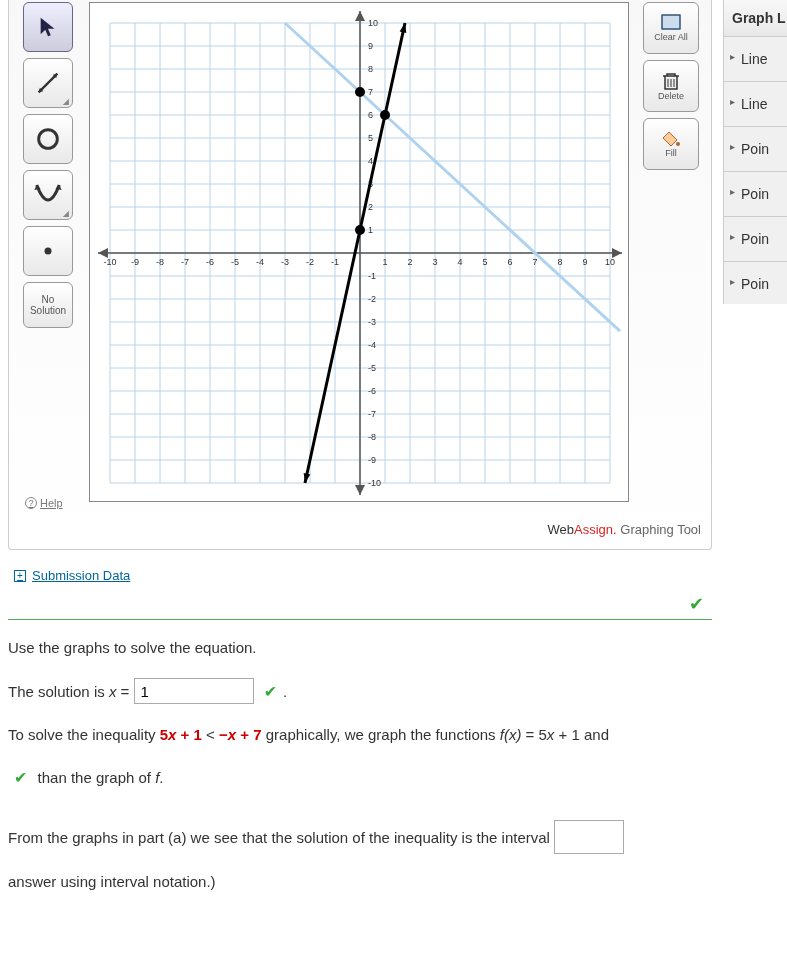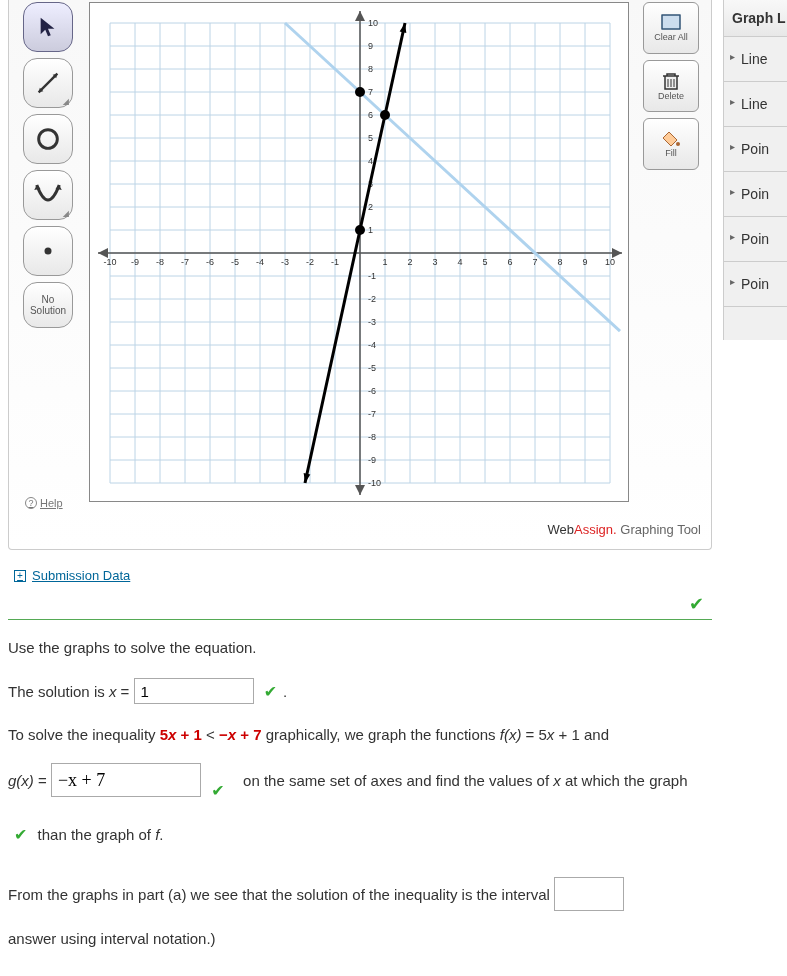--- a/index.html
+++ b/index.html
@@ -28,21 +28,21 @@
     position: absolute;
     left: 14px;
     top: 2px;
     width: 56px;
   }
   .tool-btn {
     width: 50px;
     height: 50px;
     margin-bottom: 6px;
     border: 1px solid #999;
-    border-radius: 14px;
+    border-radius: 6px;
     background: linear-gradient(#fff, #e8e8e8);
     display: flex;
     align-items: center;
     justify-content: center;
     cursor: pointer;
   }
   .tool-btn.selected {
     background: linear-gradient(#eef, #ccd);
     border-color: #668;
   }
@@ -118,21 +118,21 @@
   .branding .wa2 { font-weight: normal; color: #d22; text-align: right; }
   .branding .gt { color: #666; font-size: 13px; }
 
   .right-panel {
     position: absolute;
     right: 0;
     top: 0;
     width: 64px;
     border-left: 1px solid #ccc;
     background: #f0f0f0;
-    height: 340px;
+    height: 304px;
     overflow: hidden;
   }
   .rp-head {
     font-weight: bold;
     font-size: 14px;
     padding: 10px 8px;
     background: linear-gradient(#f8f8f8,#e8e8e8);
     border-bottom: 1px solid #ccc;
     white-space: nowrap;
   }
@@ -430,26 +430,20 @@
       <div class="line">
         <span>The solution is </span><span class="ital">x</span><span> = </span>
         <input class="ans" value="1" style="">
         <span class="inline-check">✔</span><span>.</span>
       </div>
 
       <div class="line">
         <span>To solve the inequality </span><span class="red"><span>5</span><span class="ital">x</span><span> + 1</span></span><span> &lt; </span><span class="red"><span>−</span><span class="ital">x</span></span><span class="red"> + 7</span><span> graphically, we graph the functions </span><span class="ital">f(x)</span><span> = 5</span><span class="ital">x</span><span> + 1 and</span>
       </div>
 
-      <div class="line">
-        <span class="ital">g(x)</span><span> = </span>
-        <input class="ans big" value="−x + 7" style="">
-        <span class="inline-check" style="vertical-align:-10px;">✔</span>
-        &nbsp;&nbsp;<span>on the same set of axes and find the values of </span><span class="ital">x</span><span> at which the graph</span>
-      </div>
 
       <div class="line">
         <span class="inline-check">✔</span>
         <span> than the graph of </span><span class="ital">f</span><span>.</span>
       </div>
 
       <div class="line" style="margin-top:26px;">
         <span>From the graphs in part (a) we see that the solution of the inequality is the interval </span>
         <input class="ans interval" style="">
       </div>

